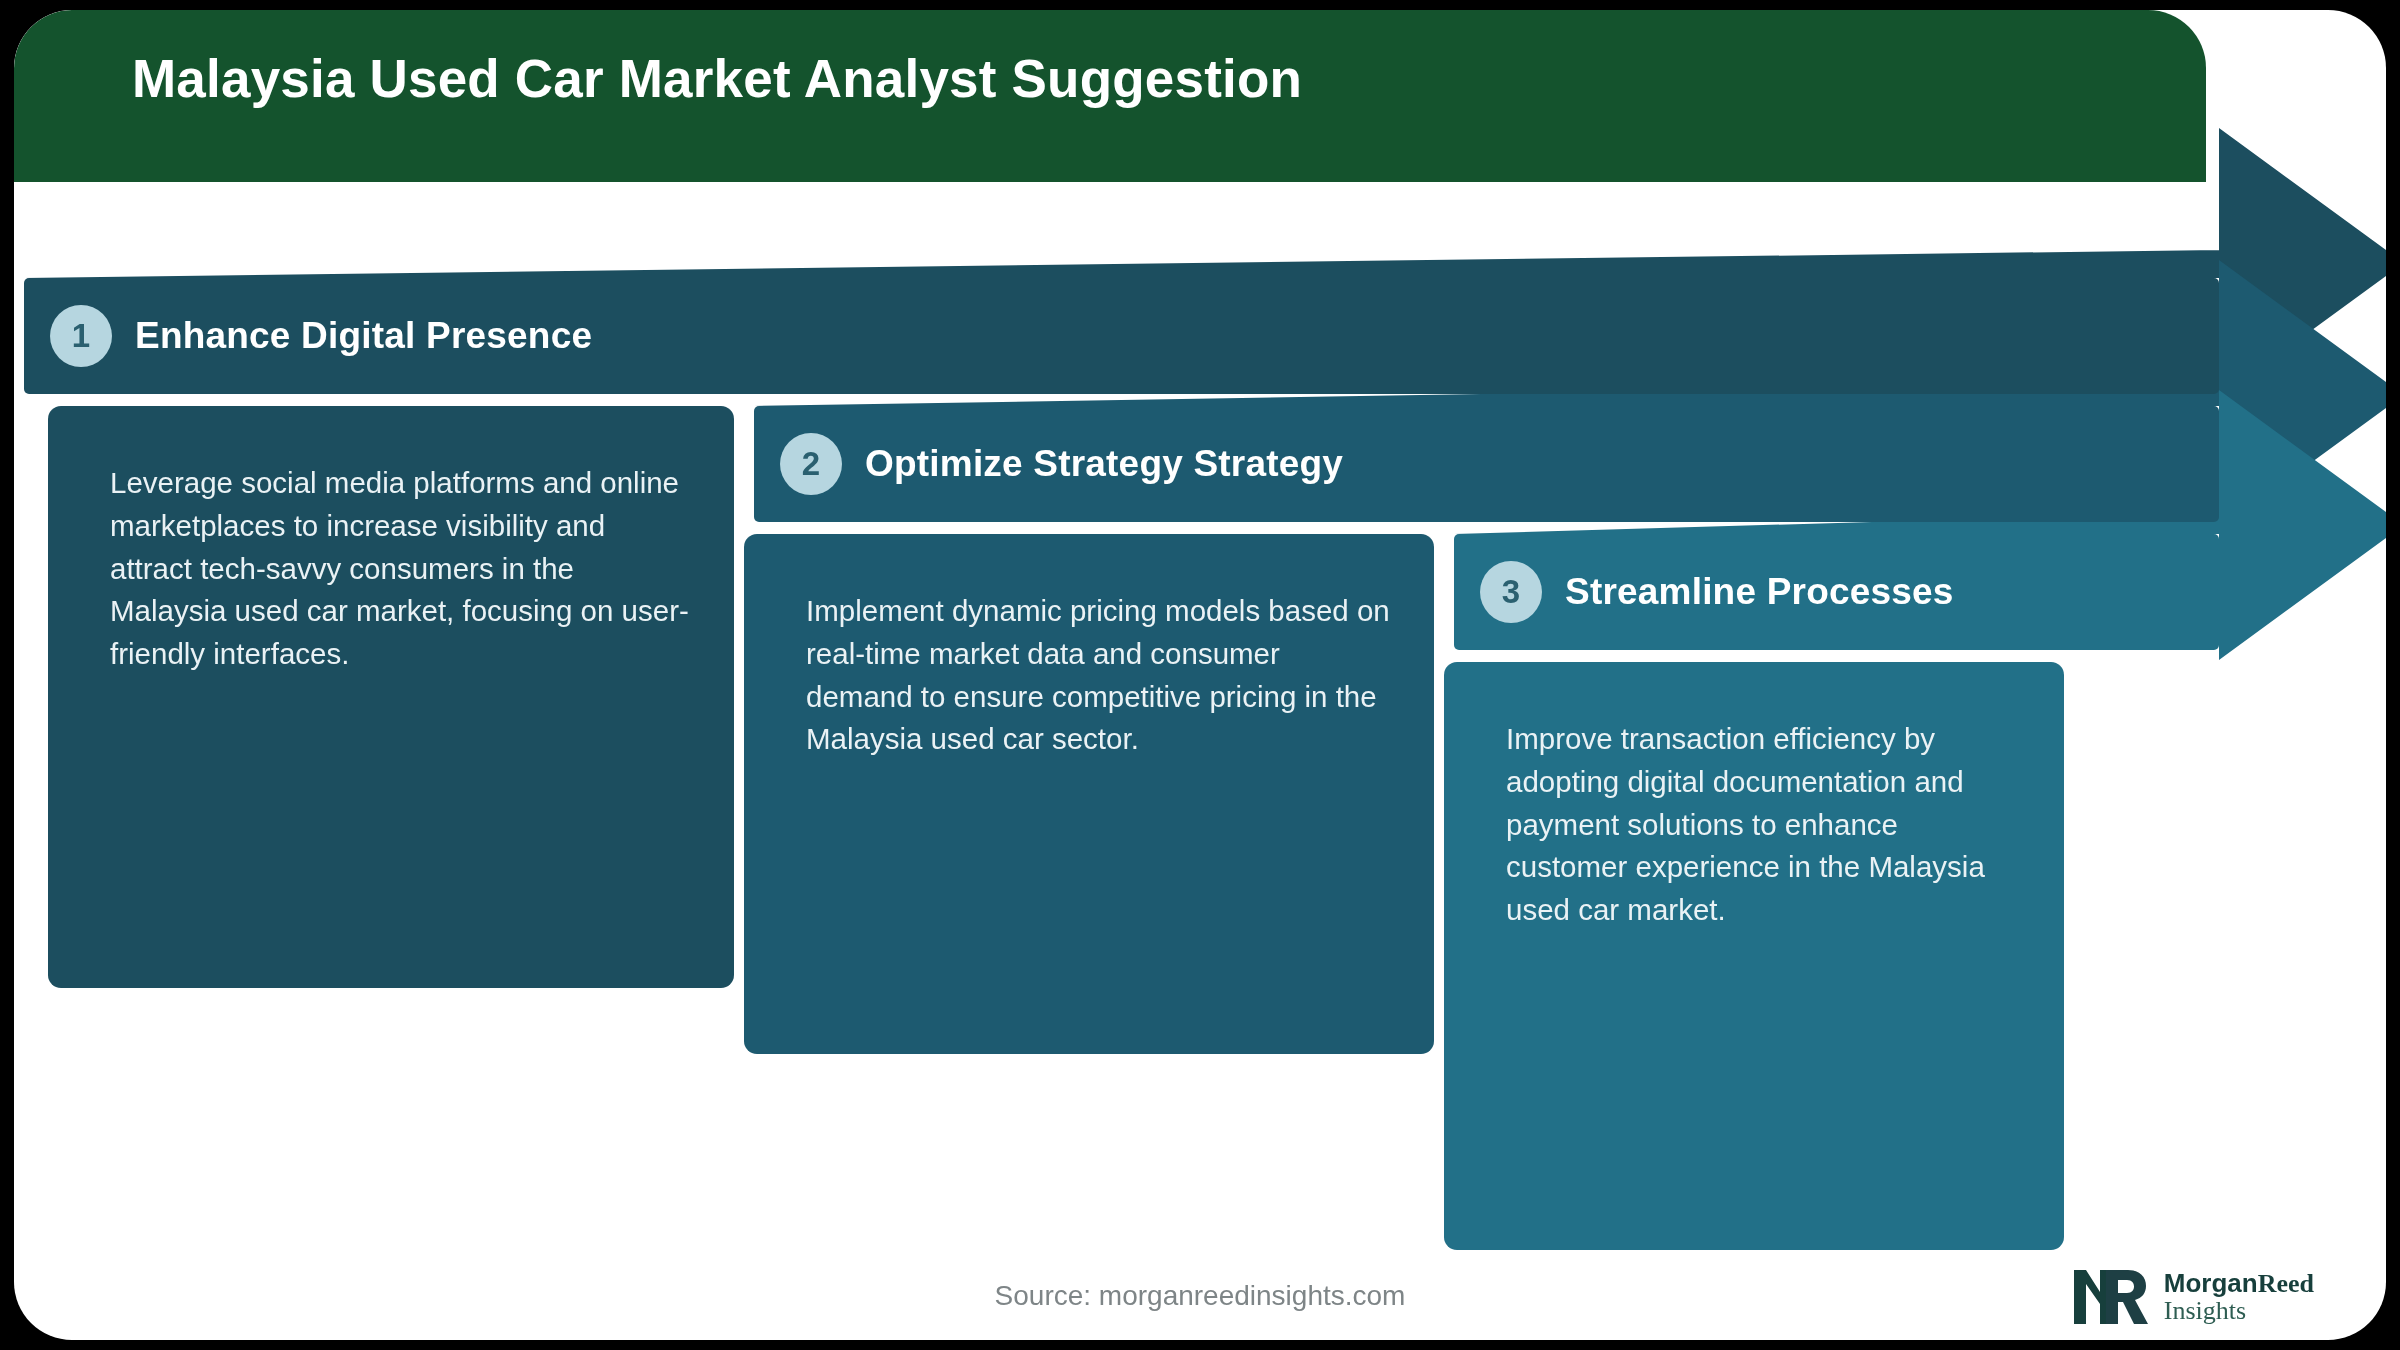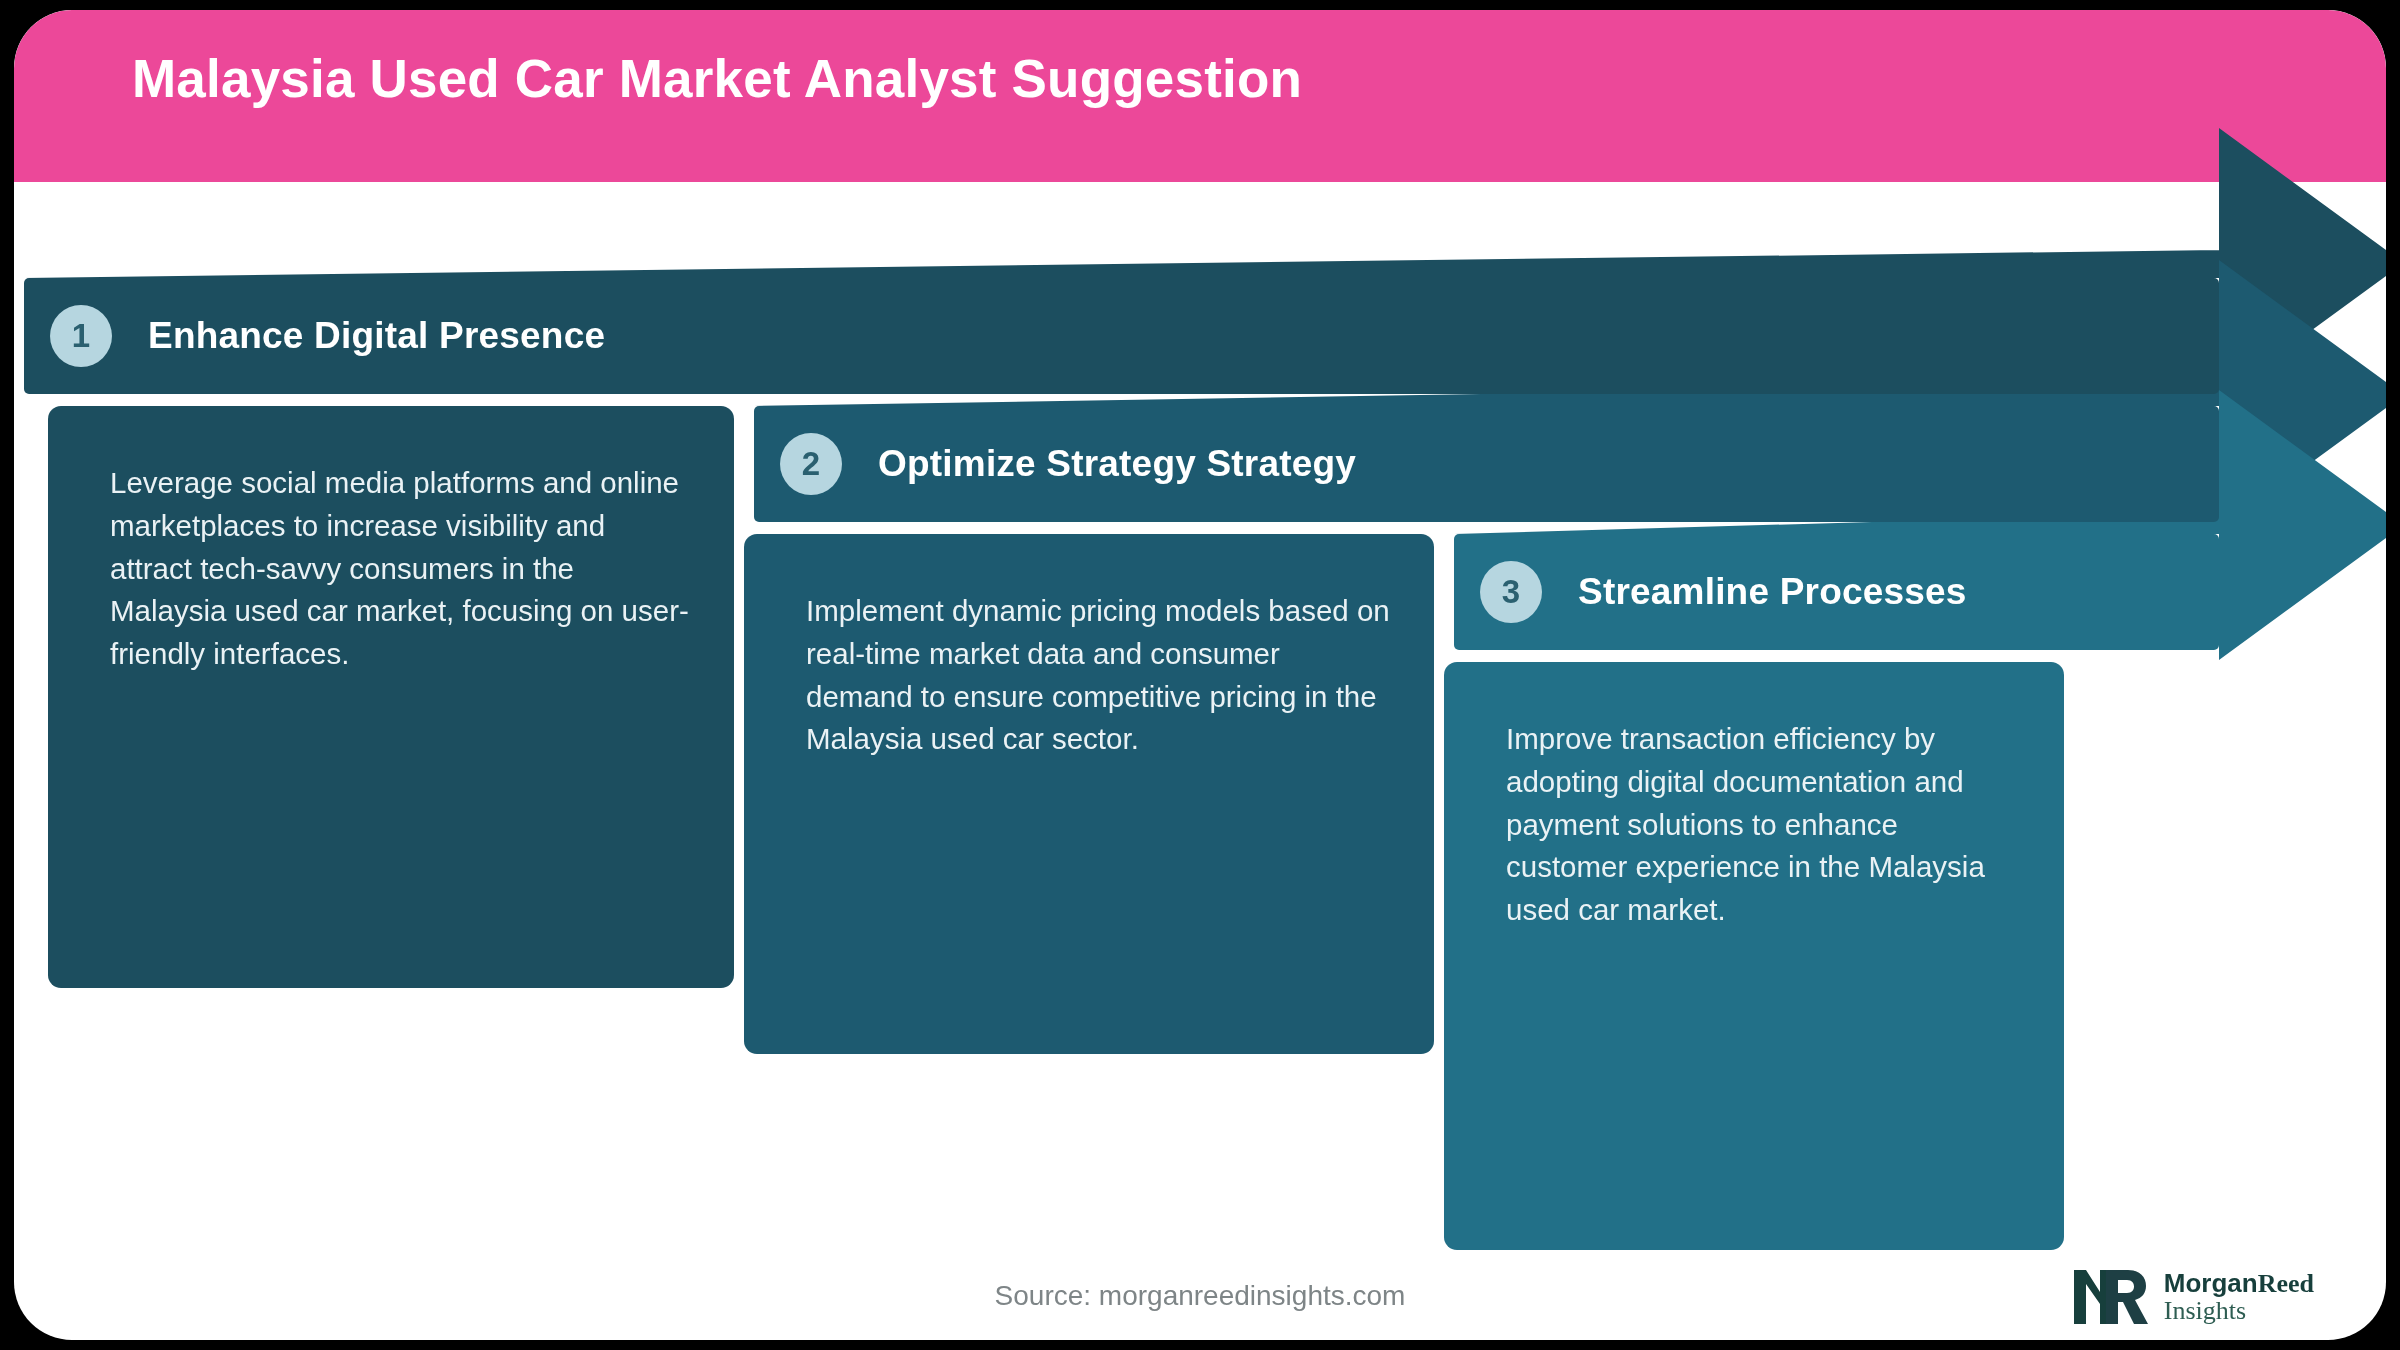--- a/index.html
+++ b/index.html
@@ -15,22 +15,22 @@
     width:2372px; height:1330px;
     background:#ffffff;
     border-radius:58px;
     overflow:hidden;
   }
 
   
   #header {
     position:absolute;
     left:0; top:0;
-    width:2372px; height:172px;
-    background:#ec4899;
+    width:2192px; height:172px;
+    background:#14532d;
     border-radius:58px 58px 0 0;
   }
   #header-title {
     position:absolute;
     left:118px; top:38px;
     font-size:53px;
     font-weight:700;
     color:#ffffff;
     letter-spacing:0.2px;
     white-space:nowrap;
@@ -58,21 +58,21 @@
     background:#B6D6E0;
     color:#2A6070;
     font-size:33px;
     font-weight:600;
     display:flex;
     align-items:center;
     justify-content:center;
     margin-left:26px;
   }
   .step-title {
-    margin-left:36px;
+    margin-left:23px;
     font-size:37px;
     font-weight:700;
     color:#ffffff;
     letter-spacing:0.2px;
     white-space:nowrap;
   }
 
   
   .step-body {
     position:absolute;

